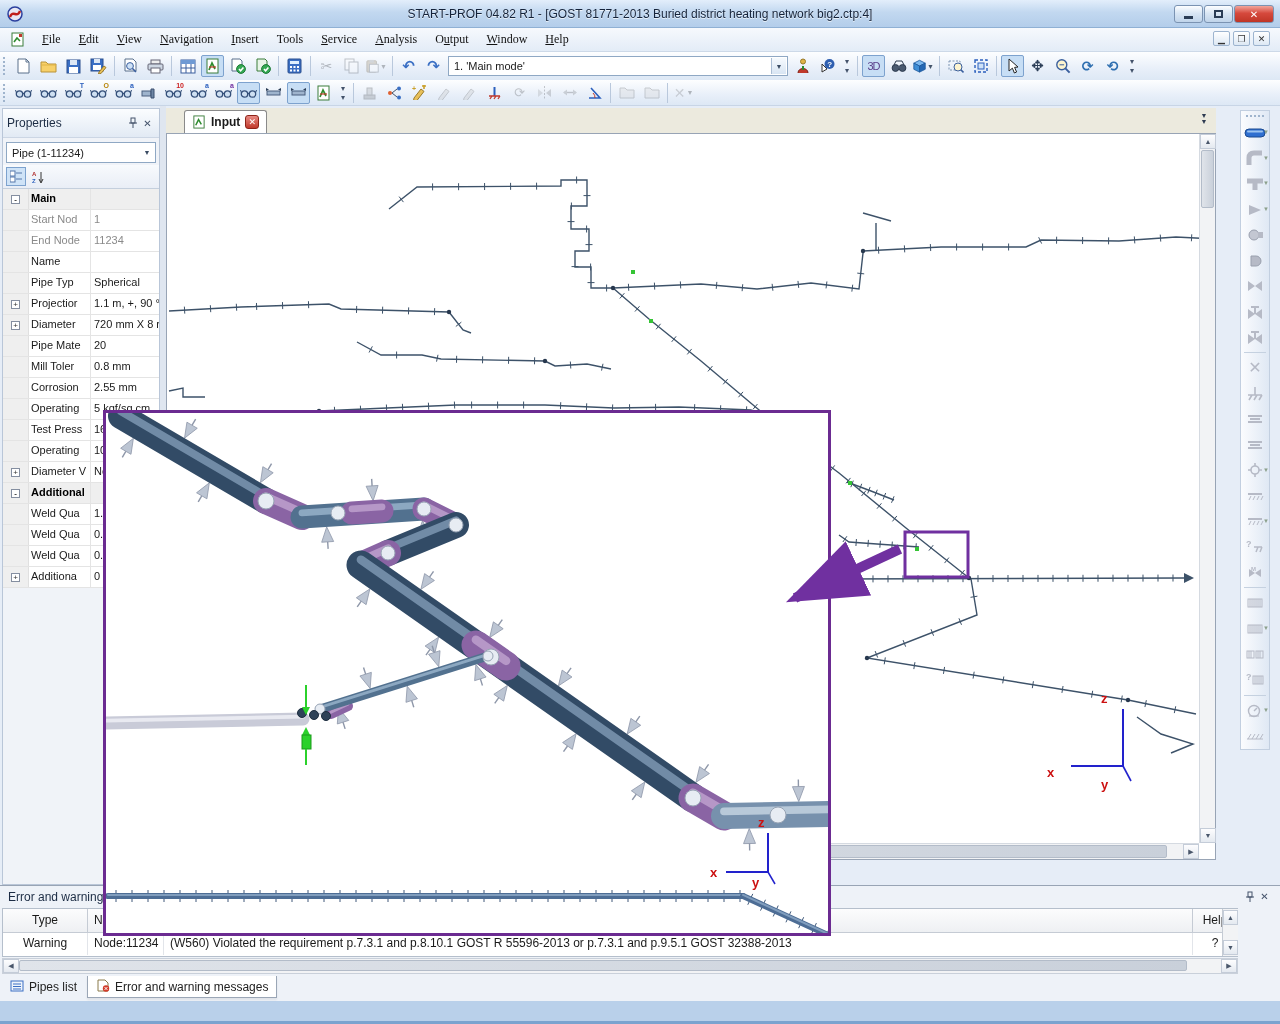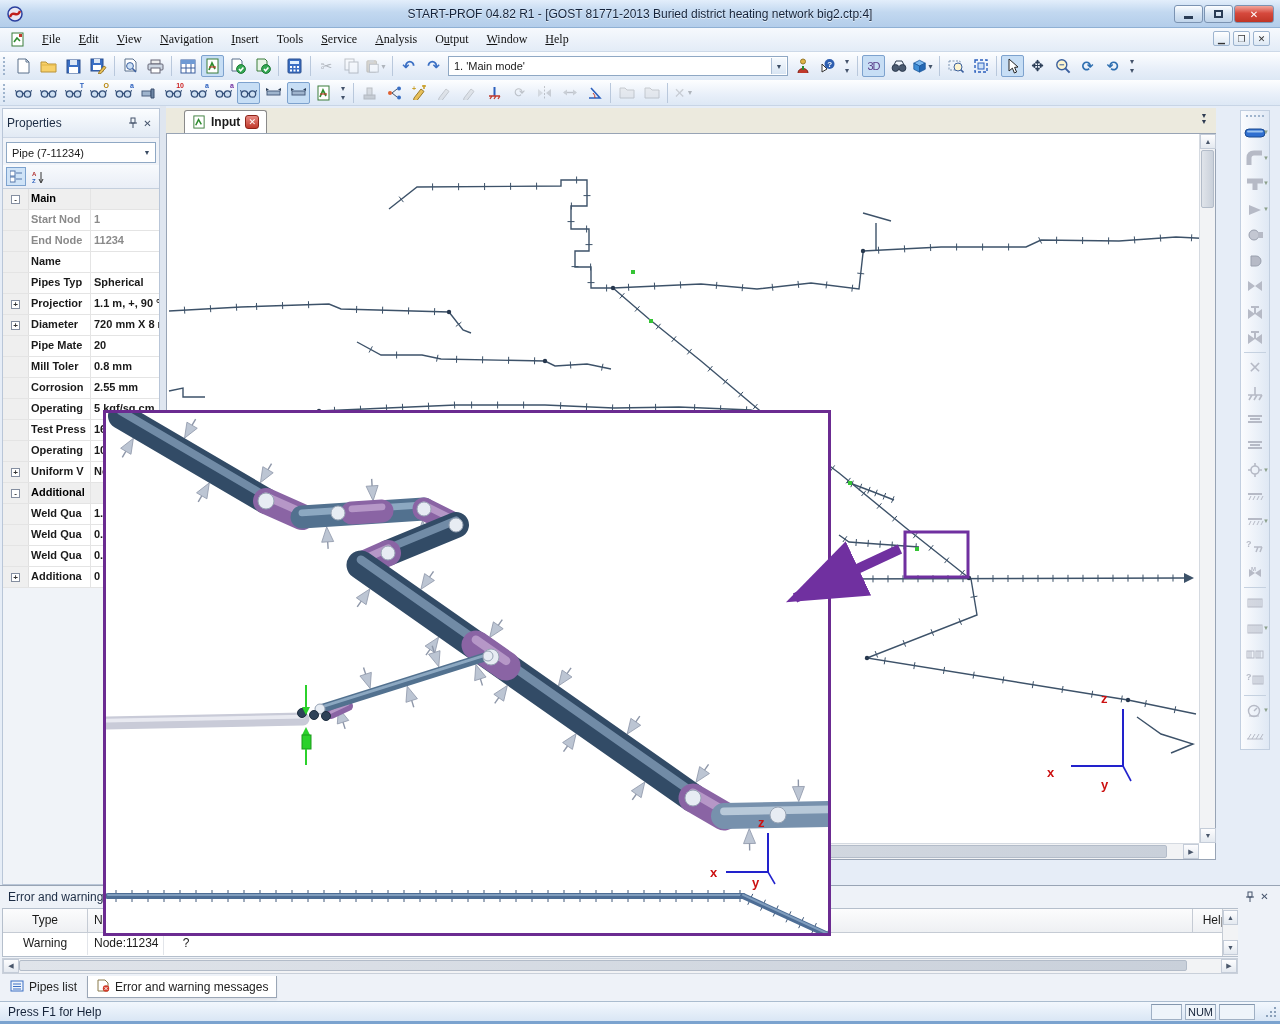--- a/index.html
+++ b/index.html
@@ -53,21 +53,21 @@
   #props-header .sp { flex:1; }
   .mini-ico { width:15px; height:14px; font-size:10px; color:#44536b; display:flex; align-items:center; justify-content:center; }
   #props-combo { margin:4px 3px 2px 3px; height:21px; border:1px solid #8fa8c4; background:#fff; font-size:11px;
     display:flex; align-items:center; padding-left:5px; position:relative; }
   #props-combo .cdd { position:absolute; right:0; top:0; bottom:0; width:16px; display:flex; align-items:center; justify-content:center; font-size:7px; color:#3a4c63; }
   #props-minibar { height:24px; border-bottom:1px solid #c4cfdd; display:flex; align-items:center; padding-left:3px; gap:3px;
     background:linear-gradient(#f8fafd,#e9eef6); }
   .pm-btn { width:20px; height:19px; border:1px solid transparent; display:flex; align-items:center; justify-content:center; }
   .pm-btn.sel { background:#cfe3f7; border-color:#7da2ce; }
   #props-grid { background:#fff; font-size:11px; }
-  .prow { height:21px; display:flex; border-bottom:1px solid #e4e4e4; align-items:stretch;font-weight:bold; }
+  .prow { height:21px; display:flex; border-bottom:1px solid #e4e4e4; align-items:stretch; }
   .prow .gutter { width:26px; background:#efefef; border-right:1px solid #e0e0e0; display:flex; align-items:center; justify-content:center; }
   .prow.section { background:#efefef; font-weight:bold; }
   .prow.section .plabel { color:#000; }
   .plabel { width:62px; padding:3px 2px 0 2px; white-space:nowrap; overflow:hidden; border-right:1px solid #e4e4e4; }
   .pvalue { flex:1; padding:3px 0 0 3px; white-space:nowrap; overflow:hidden; }
   .gray { color:#8a8a8a; }
   .expbox { width:9px; height:9px; border:1px solid #848ea0; background:#fff; font-size:8px; line-height:7px; text-align:center; color:#333; }
   #splitter { position:absolute; left:160px; top:0; width:6px; height:779px; background:#dfe6f0; }
   
   #tabstrip { position:absolute; left:166px; top:2px; width:1050px; height:42px; background:#eceade; border-bottom:1px solid #8a8a8a; }
@@ -561,21 +561,21 @@
         <span class="mini-ico">
           <svg width="10" height="12" viewBox="0 0 10 12">
               <rect x="3" y="1" width="4" height="5" fill="none" stroke="#44536b"></rect>
               <line x1="1" y1="6" x2="9" y2="6" stroke="#44536b"></line>
               <line x1="5" y1="6" x2="5" y2="11" stroke="#44536b"></line>
             </svg>
         </span>
         <span class="mini-ico">✕</span>
       </div>
       <div id="props-combo">
-        <span>Pipe (7-11234)</span>
+        <span>Pipe (1-11234)</span>
         <span class="cdd">▼</span>
       </div>
       <div id="props-minibar">
         <div class="pm-btn sel">
           <svg width="13" height="13" viewBox="0 0 13 13">
               <rect x="0" y="1" width="5" height="5" fill="#fff" stroke="#5577aa"></rect>
               <rect x="0" y="7" width="5" height="5" fill="#fff" stroke="#5577aa"></rect>
               <line x1="6" y1="3" x2="12" y2="3" stroke="#5577aa"></line>
               <line x1="6" y1="9" x2="12" y2="9" stroke="#5577aa"></line>
             </svg>
@@ -606,21 +606,21 @@
             <div class="plabel gray">End Node</div>
             <div class="pvalue gray">11234</div>
           </div>
           <div class="prow">
             <div class="gutter"></div>
             <div class="plabel">Name</div>
             <div class="pvalue"></div>
           </div>
           <div class="prow">
             <div class="gutter"></div>
-            <div class="plabel">Pipes Typ</div>
+            <div class="plabel">Pipe Typ</div>
             <div class="pvalue">Spherical</div>
           </div>
           <div class="prow">
             <div class="gutter">
               <div class="expbox">+</div>
             </div>
             <div class="plabel">Projectior</div>
             <div class="pvalue">1.1 m, +, 90 °</div>
           </div>
           <div class="prow">
@@ -657,21 +657,21 @@
           </div>
           <div class="prow">
             <div class="gutter"></div>
             <div class="plabel">Operating</div>
             <div class="pvalue">105</div>
           </div>
           <div class="prow">
             <div class="gutter">
               <div class="expbox">+</div>
             </div>
-            <div class="plabel">Uniform V</div>
+            <div class="plabel">Diameter V</div>
             <div class="pvalue">No</div>
           </div>
           <div class="prow section">
             <div class="gutter">
               <div class="expbox">-</div>
             </div>
             <div class="plabel">Additional</div>
           </div>
           <div class="prow">
             <div class="gutter"></div>
@@ -1257,20 +1257,21 @@
     <div id="bp-grid">
       <div class="bp-hrow">
         <div class="bp-hcell c-type">Type</div>
         <div class="bp-hcell c-node">Node</div>
         <div class="bp-hcell c-msg"></div>
         <div class="bp-hcell c-help" style="border-right:none;">Help</div>
       </div>
       <div class="bp-row">
         <div class="bp-cell c-type">Warning</div>
         <div class="bp-cell c-node">Node:11234</div>
+        <div class="bp-cell c-msg">(W560) Violated the requirement p.7.3.1 and p.8.10.1 GOST R 55596-2013 or p.7.3.1 and p.9.5.1 GOST 32388-2013</div>
         <div class="bp-cell c-help" style="border-right:none;">?</div>
       </div>
       <div id="bp-vscroll">
         <div class="sb-arrow" style="top:1px;left:0;width:15px;">▲</div>
         <div class="sb-arrow" style="bottom:1px;left:0;width:15px;">▼</div>
       </div>
     </div>
     <div id="bp-hscroll">
       <div class="sb-arrow" style="left:0;top:0;height:14px;">◀</div>
       <div class="sb-thumb" style="left:16px;top:1px;width:1168px;height:11px;"></div>
@@ -1288,21 +1289,14 @@
           <span><svg width="14" height="13" viewBox="0 0 14 13">
               <path d="M2,1 h7 l3,3 v8 h-10 z" fill="#fff" stroke="#8a7a4a"></path>
               <circle cx="10" cy="9.5" r="3.2" fill="#d23b2a"></circle>
               <path d="M8.6,8.1 l2.8,2.8 M11.4,8.1 l-2.8,2.8" stroke="#fff"></path>
             </svg></span>
           <span>Error and warning messages</span>
         </div>
       </div>
   </div>
 
-  <div id="statusbar">
-    <span id="status-text">Press F1 for Help</span>
-    <span class="sbox"></span>
-    <span class="sbox">NUM</span>
-    <span class="sbox" style="width:36px;"></span>
-    <span id="grip-dots"></span>
-  </div>
   <div id="bottom-border"></div>
 </div>
 
 </body></html>

